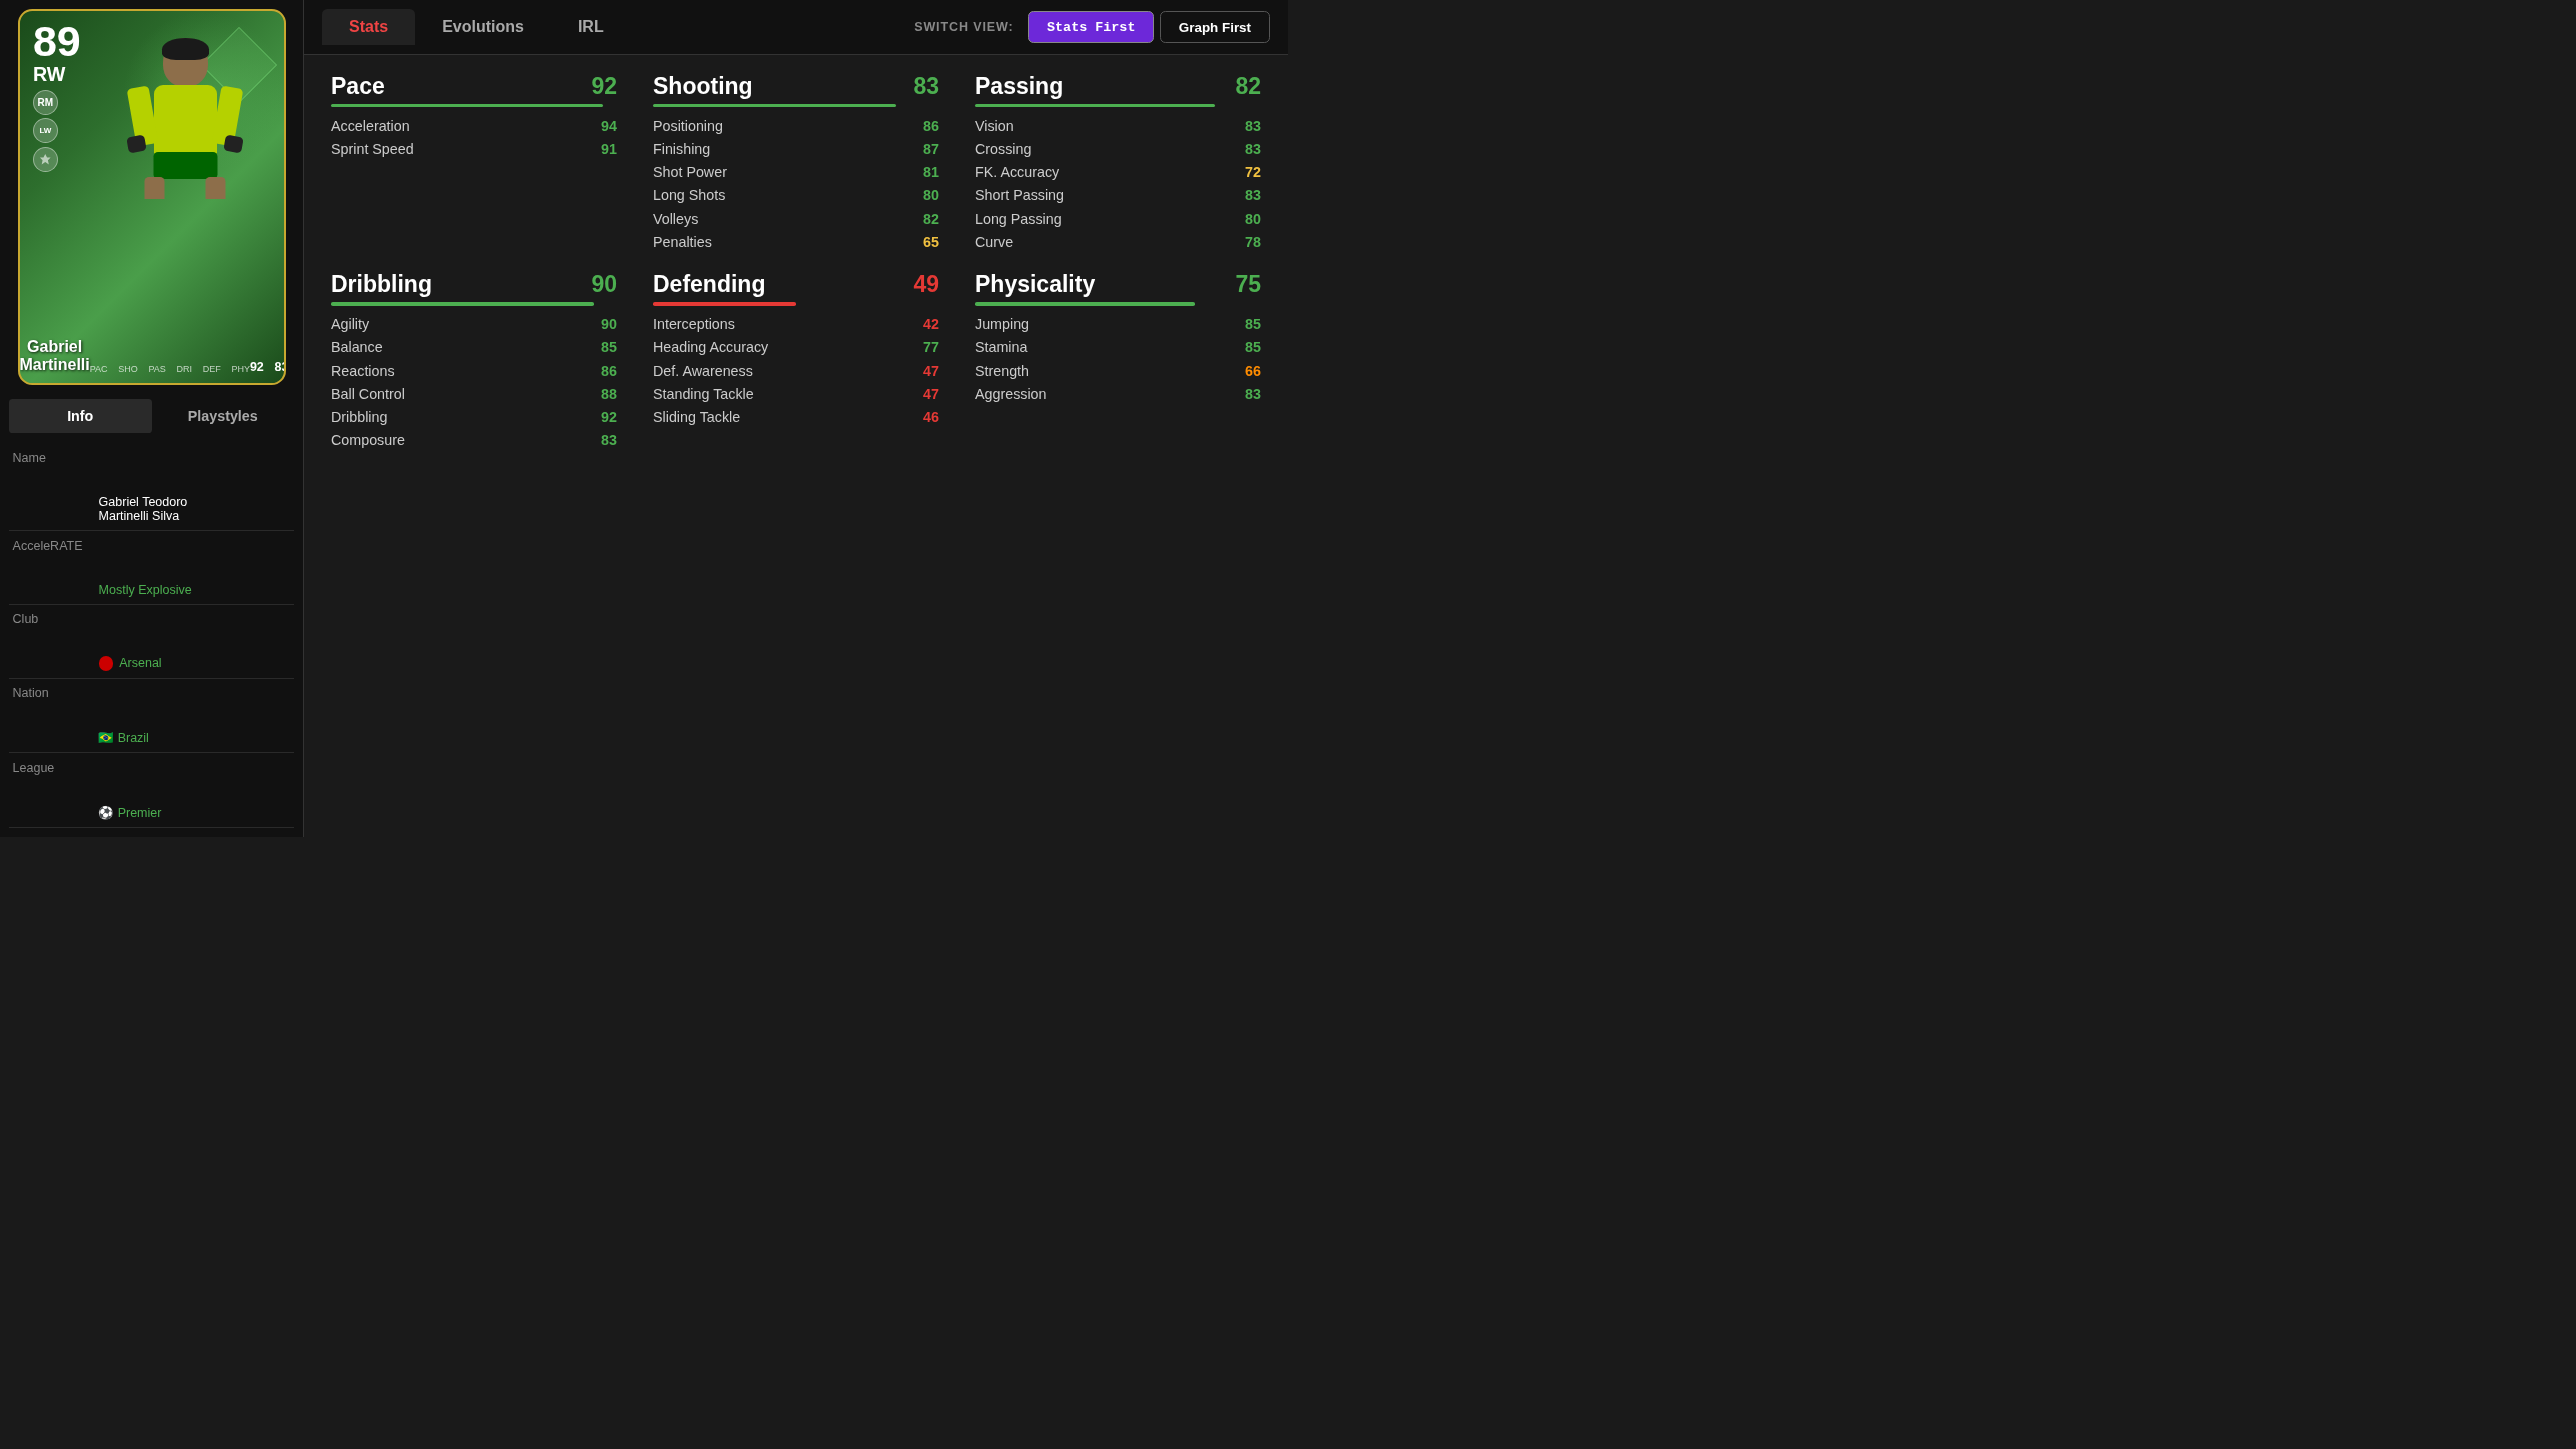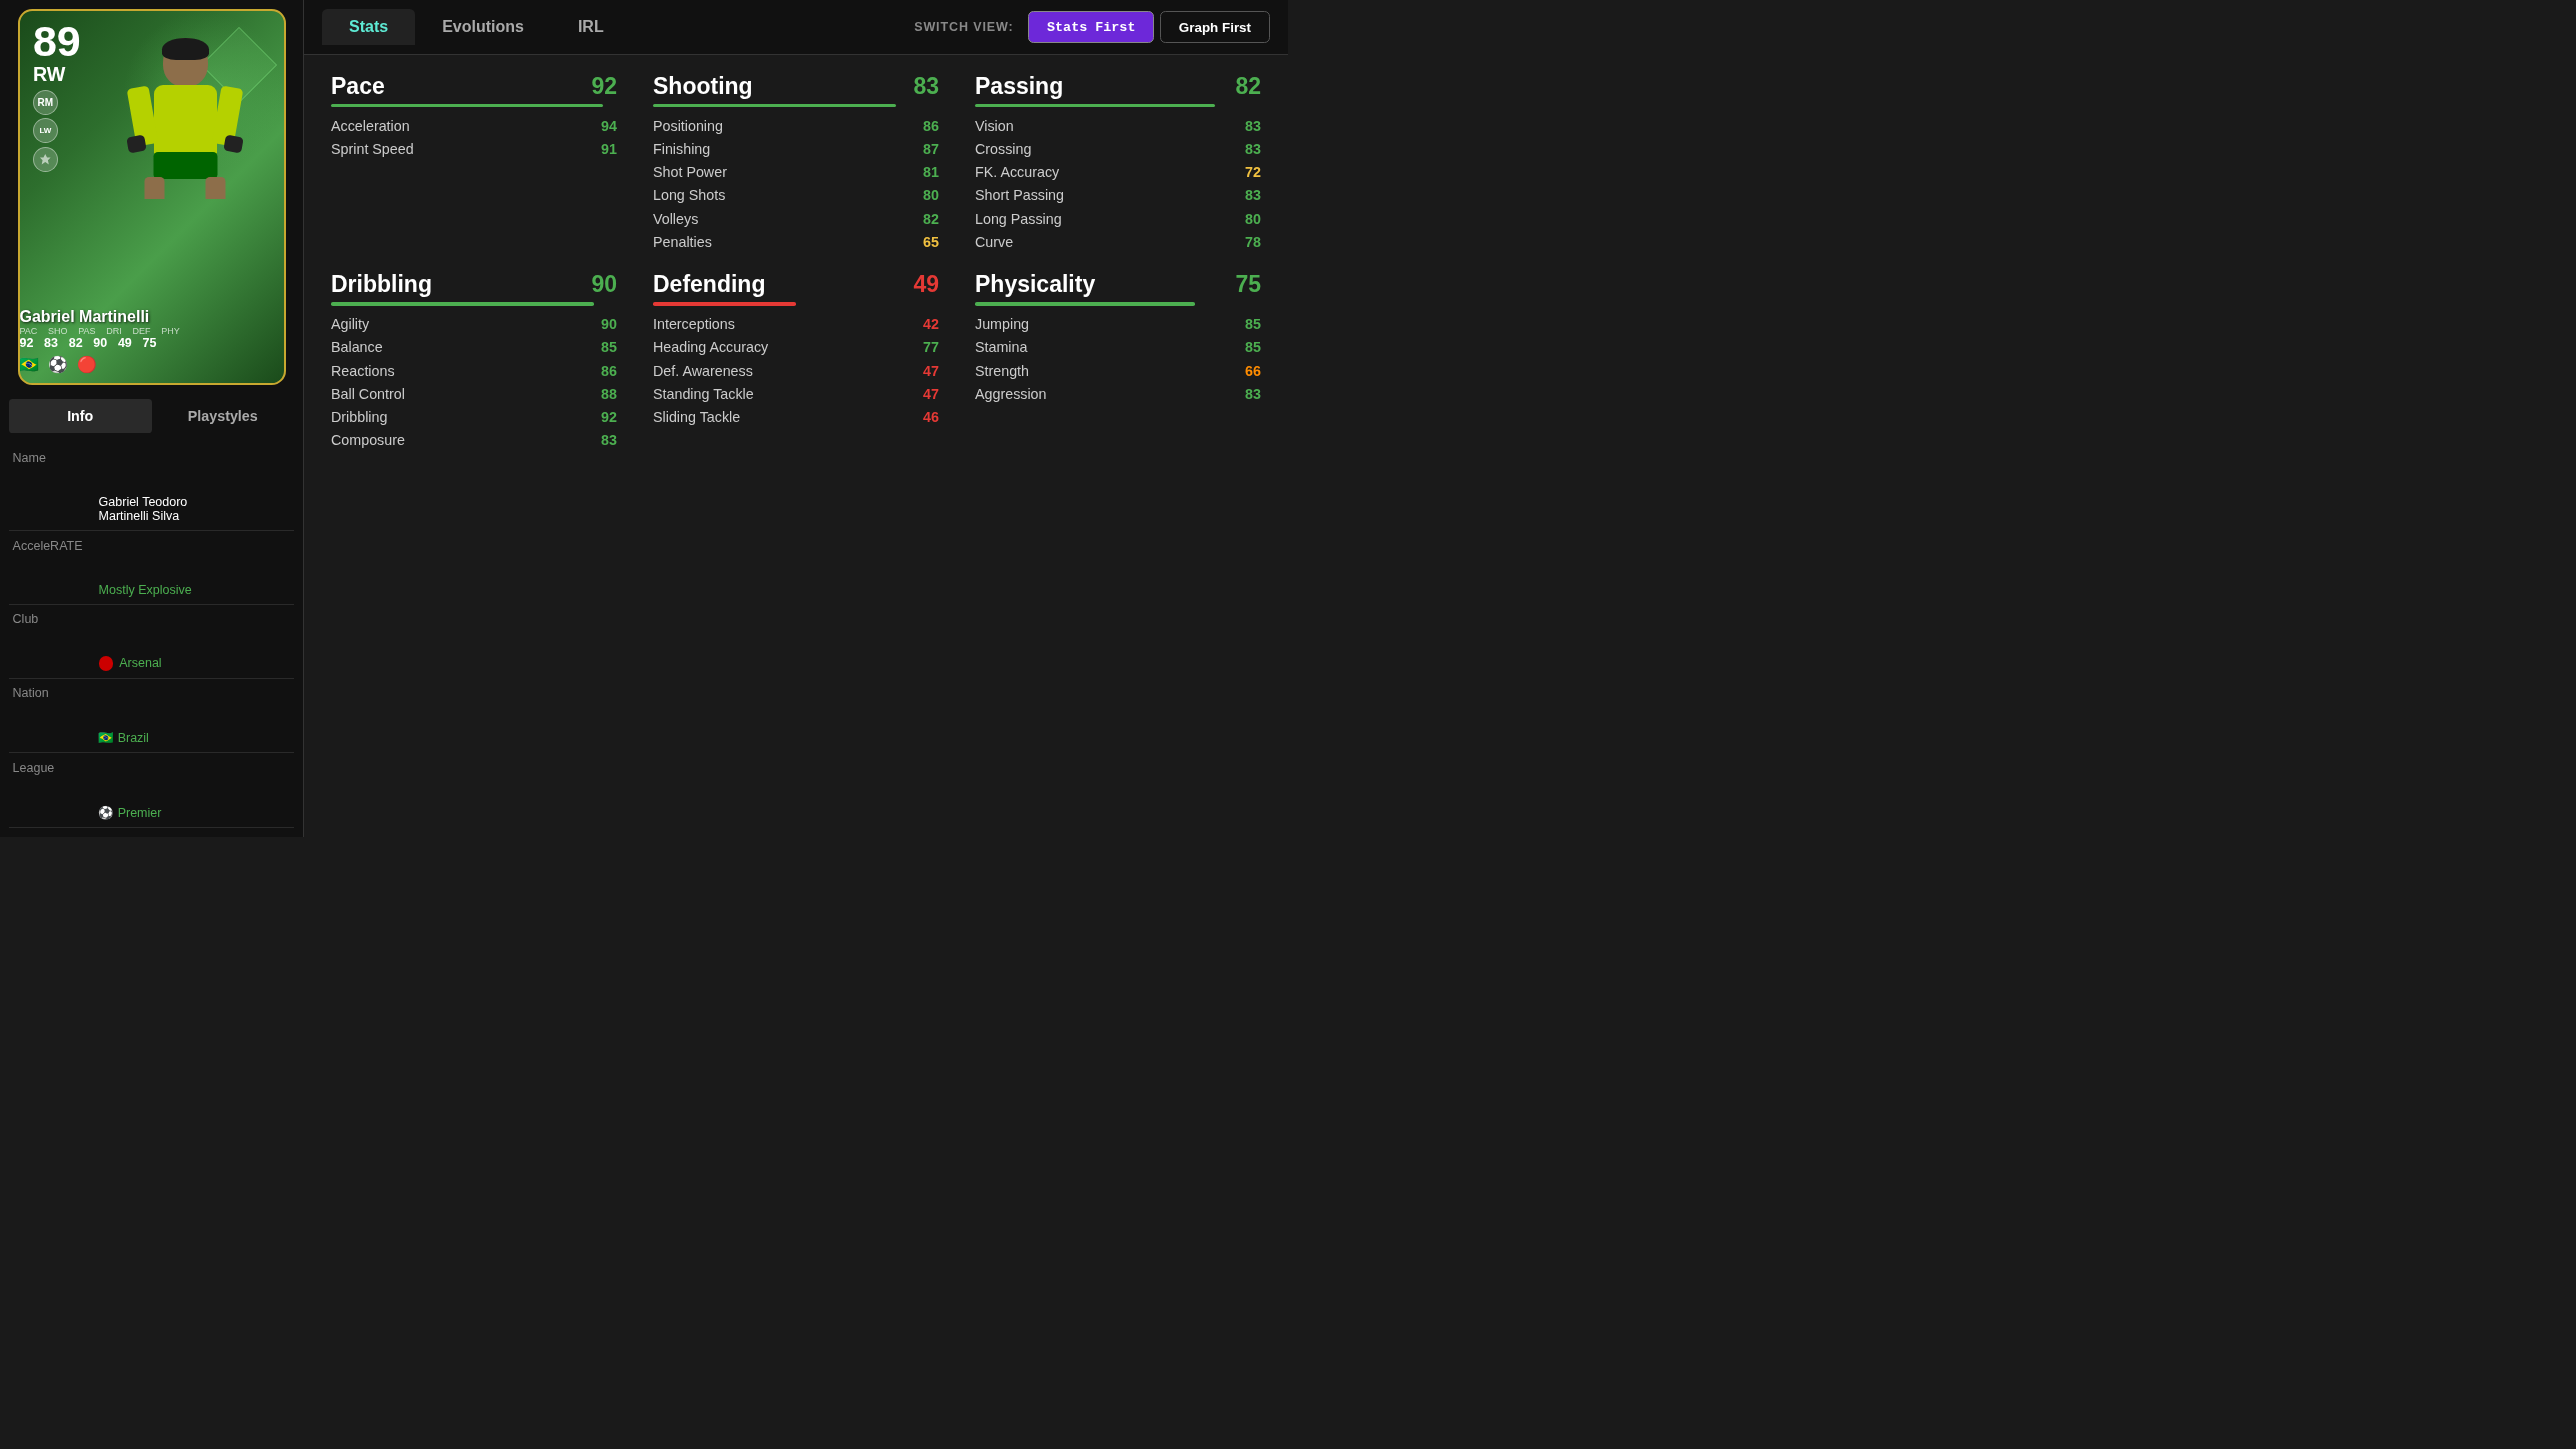--- a/index.html
+++ b/index.html
@@ -193,21 +193,21 @@
     .top-tab {
       padding: 9px 27px;
       font-size: 16px;
       font-weight: 600;
       cursor: pointer;
       color: #aaa;
     }
 
     .top-tab.active {
       background: #222;
-      color: #5eead4;
+      color: #ef4444;
       border-radius: 5.4px 5.4px 0 0;
     }
 
     .switch-view-label {
       margin-left: auto;
       font-size: 12.5px;
       color: #888;
       margin-right: 9px;
       font-weight: 600;
       letter-spacing: 0.9px;
@@ -381,21 +381,21 @@
 
             <div style="position:absolute;top:114px;left:50%;transform:translateX(-50%);width:64px;height:27px;background:#006400;border-radius:4.5px;"></div>
 
             <div style="position:absolute;top:139px;left:22.4px;width:19.7px;height:31px;background:#8d6e4a;border-radius:4.5px;"></div>
             <div style="position:absolute;top:139px;right:22.4px;width:19.7px;height:31px;background:#8d6e4a;border-radius:4.5px;"></div>
           </div>
         </div>
       </div>
     </div>
 
-    <div style="margin-top:auto;padding-bottom:9px;display:flex;flex-direction:column;align-items:flex-start;z-index:3;position:relative;width:100%;">
+    <div style="margin-top:auto;padding-bottom:9px;display:flex;flex-direction:row;align-items:flex-end;z-index:3;position:relative;width:100%;">
       <div class="card-player-name">Gabriel Martinelli</div>
       <div class="card-stat-labels">
         <span>PAC</span>
         <span>SHO</span>
         <span>PAS</span>
         <span>DRI</span>
         <span>DEF</span>
         <span>PHY</span>
       </div>
       <div class="card-stat-vals">

